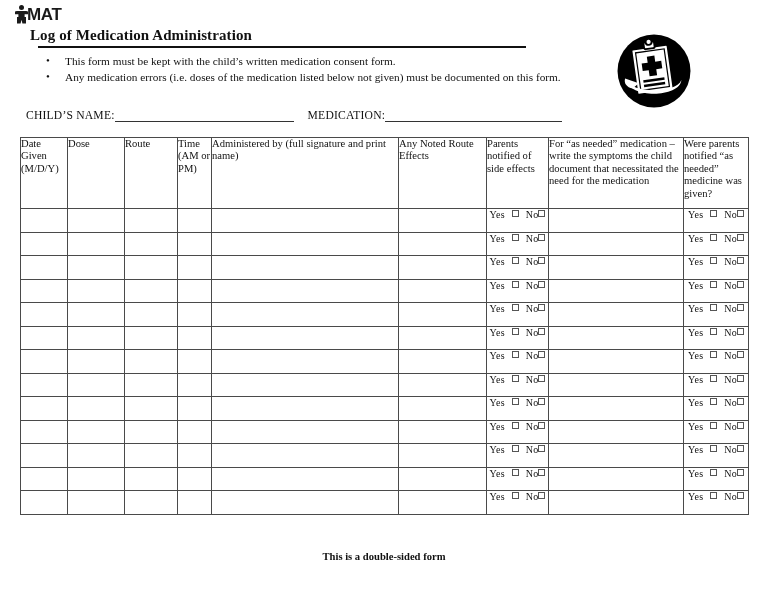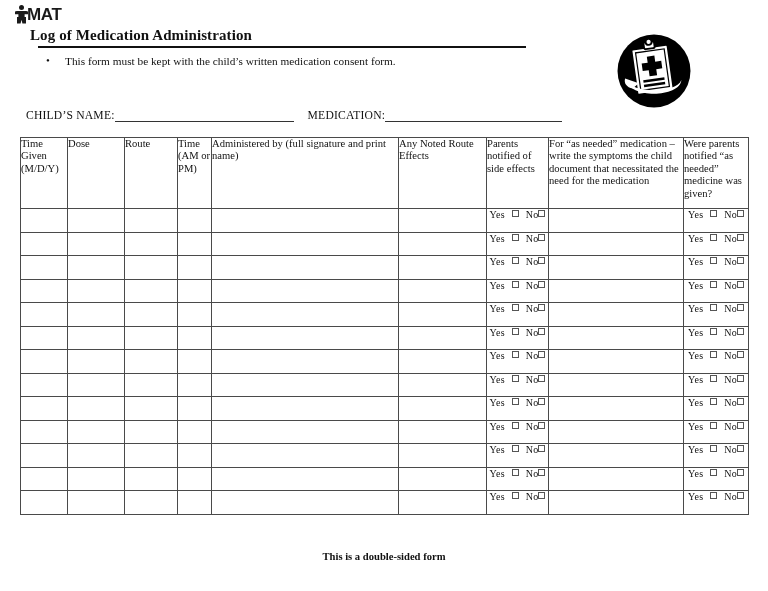--- a/index.html
+++ b/index.html
@@ -219,41 +219,42 @@
       <rect x="34" y="60" width="28" height="3.4" fill="#000000"></rect>
       <rect x="34" y="66" width="28" height="3.4" fill="#000000"></rect>
     </g>
     <path d="M14 62 C16 86, 84 86, 86 62 C80 80, 20 80, 14 62 Z" fill="#ffffff"></path>
     <path d="M12 60 C10 66, 14 72, 22 73 L30 66 Z" fill="#ffffff"></path>
   </svg>
 </div>
 
 <ul class="bullets">
   <li>This form must be kept with the child’s written medication consent form.</li>
+  <li>Any medication errors (i.e. doses of the medication listed below not given) must be documented on this form.</li>
 </ul>
 
 <div class="idline">
   <span>CHILD’S NAME:</span><span class="blank blank-name"></span><span class="gap"></span><span>MEDICATION:</span><span class="blank blank-med"></span>
 </div>
 
 <table class="form">
   <colgroup>
     <col style="width:47px">
       <col style="width:57px">
       <col style="width:53px">
       <col style="width:34px">
     <col style="width:187px">
       <col style="width:88px">
       <col style="width:62px">
       <col style="width:135px">
       <col style="width:65px">
   </colgroup>
   <thead>
     <tr>
-      <th class="colhead">Time Given (M/D/Y)</th>
+      <th class="colhead">Date Given (M/D/Y)</th>
       <th class="colhead">Dose</th>
       <th class="colhead">Route</th>
       <th class="colhead">Time (AM or PM)</th>
       <th class="colhead">Administered by (full signature and print name)</th>
       <th class="colhead">Any Noted Route Effects</th>
       <th class="colhead">Parents notified of side effects</th>
       <th class="colhead">For “as needed” medication – write the symptoms the child document that necessitated the need for the medication</th>
       <th class="colhead">Were parents notified “as needed” medicine was given?</th>
     </tr>
   </thead>

